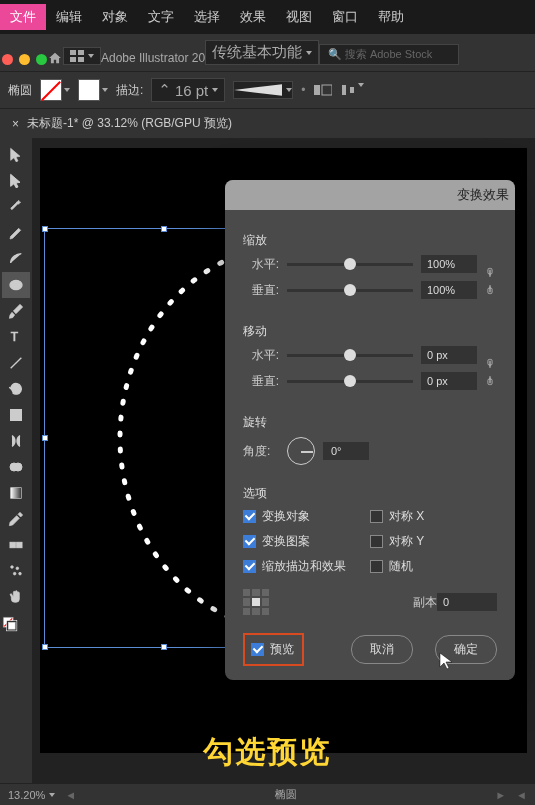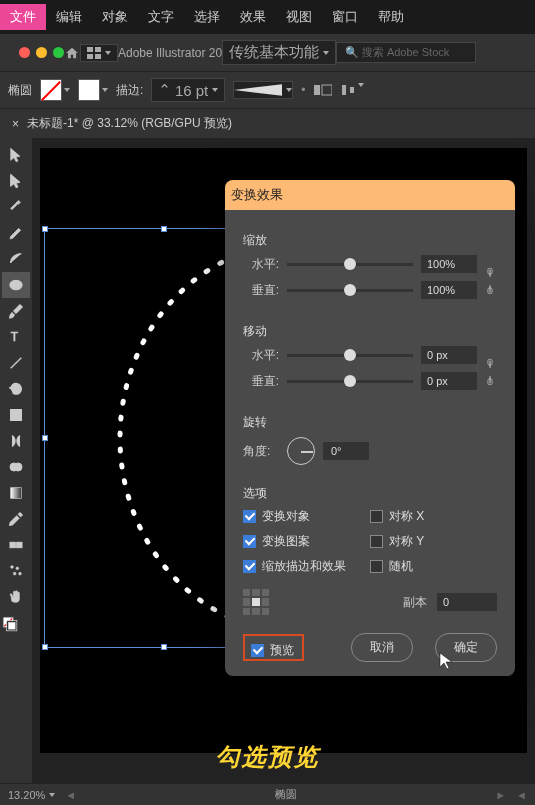--- a/index.html
+++ b/index.html
@@ -2,21 +2,21 @@
 <html><head>
 <meta charset="utf-8">
 <style>
   * { box-sizing: border-box; margin: 0; padding: 0; font-family: "Microsoft YaHei", Arial, sans-serif; }
   body { background: #262626; width: 535px; height: 805px; overflow: hidden; position: relative; color: #ccc; font-size: 12px; }
   
   .menubar { display: flex; background: #1a1a1a; padding: 4px 0; }
   .menubar .item { padding: 4px 10px; color: #ccc; font-size: 13px; cursor: default; }
   .menubar .item.red { background: #ec4899; color: white; }
 
-  .winrow { display: flex; align-items: center; background: #333; padding: 6px 19px; }
+  .winrow { display: flex; align-items: flex-end; background: #333; padding: 6px 2px; }
   .tl { display:flex; gap:6px; }
   .tl span { width:11px; height:11px; border-radius:50%; display:block; }
   .tl .r{background:#ff5f57}.tl .y{background:#febc2e}.tl .g{background:#28c840}
   .home-ico { width:16px; height:14px; fill:#aaa; }
   .dropdown { background: #222; border:1px solid #444; padding:2px 6px; font-size:15px; color:#aaa; display:flex; align-items:center; gap:4px;}
   .arrow-down{border-left:3px solid transparent;border-right:3px solid transparent;border-top:4px solid #aaa;}
   .search { background:#222; border:1px solid #444; padding:2px 8px; color:#666; font-size:11px; flex:1; max-width:140px;}
 
   .ctrlbar { display:flex; align-items:center; background:#333; padding:6px 8px; gap:8px; border-top:1px solid #222; }
   .swatch { width:22px; height:22px; border:1px solid #555; position:relative;}
@@ -38,48 +38,48 @@
   .canvas{flex:1;background:#222;position:relative;overflow:hidden;}
   .artwork{position:absolute;background:black;top:0;left:0;right:0;bottom:40px;margin:10px 8px 0 8px;}
   .bbox{position:absolute;top:80px;left:4px;width:240px;height:420px;border:1px solid #5a8dd6;}
   .bbox .h{width:6px;height:6px;background:white;border:1px solid #5a8dd6;position:absolute;}
   .bbox .h.tl{top:-3px;left:-3px}.bbox .h.tm{top:-3px;left:calc(50% - 3px)}.bbox .h.tr{top:-3px;right:-3px}
   .bbox .h.ml{top:calc(50% - 3px);left:-3px}.bbox .h.mr{top:calc(50% - 3px);right:-3px}
   .bbox .h.bl{bottom:-3px;left:-3px}.bbox .h.bm{bottom:-3px;left:calc(50% - 3px)}.bbox .h.br{bottom:-3px;right:-3px}
   .circle{position:absolute;top:90px;left:70px;width:320px;height:400px;}
 
   .dialog{position:absolute;top:180px;right:20px;width:290px;background:#4a4a4a;border-radius:8px;box-shadow:0 10px 40px rgba(0,0,0,0.5);}
-  .dialog .titlebar{background:#fdba74;border-radius:8px 8px 0 0;text-align:left;padding:6px;color:#222;font-size:13px;font-weight:500;}
+  .dialog .titlebar{background:#a3a3a3;border-radius:8px 8px 0 0;text-align:right;padding:6px;color:#222;font-size:13px;font-weight:500;}
   .dialog .body{padding:14px 18px;}
   .sect{font-size:12px;color:#ddd;margin:8px 0 6px 0;}
   .row{display:flex;align-items:center;gap:8px;margin-bottom:8px;}
   .row .rlbl{width:36px;font-size:12px;color:#ccc;text-align:right;}
   .slider{flex:1;height:3px;background:#333;position:relative;}
   .slider .knob{width:12px;height:12px;border-radius:50%;background:#ddd;position:absolute;top:-5px;transform:translateX(-50%);}
   .valbox{width:56px;background:#333;border:none;color:#ddd;padding:3px 6px;font-size:11px;text-align:left;}
   .linkicon{width:14px;height:28px;stroke:#ccc;fill:none;}
   .anglewrap{display:flex;align-items:center;gap:8px;}
   .angle{width:28px;height:28px;border:1.5px solid #ccc;border-radius:50%;position:relative;}
   .angle::after{content:"";position:absolute;top:50%;left:50%;width:12px;height:1.5px;background:#ccc;}
   .val{background:#333;color:#ddd;padding:3px 8px;font-size:11px;min-width:46px;}
   .optgrid{display:grid;grid-template-columns:1fr 1fr;row-gap:8px;margin-top:6px;}
   .chk{display:flex;align-items:center;gap:6px;font-size:12px;color:#ddd;}
   .chk .box{width:13px;height:13px;border:1px solid #888;background:#333;display:flex;align-items:center;justify-content:center;}
   .chk .box.c{background:#3b7dd8;border-color:#3b7dd8;}
   .chk .box.c::after{content:"";width:4px;height:7px;border:solid white;border-width:0 2px 2px 0;transform:rotate(45deg) translate(-1px,-1px);}
-  .copies{display:flex;align-items:center;gap:10px;margin-top:14px;}
+  .copies{display:flex;align-items:center;margin-top:14px;}
   .anchor{width:26px;height:26px;display:grid;grid-template-columns:repeat(3,1fr);grid-template-rows:repeat(3,1fr);gap:2px;}
   .anchor span{background:#666;}
   .anchor span.c{background:#ddd;}
   .btns{display:flex;justify-content:space-between;align-items:center;margin-top:18px;}
-  .preview-hl{border:2px solid #d84a1f;padding:6px 8px 0 6px;}
+  .preview-hl{border:2px solid #d84a1f;padding:6px 8px 6px 6px;}
   .btn{padding:5px 18px;border:1px solid #888;border-radius:14px;font-size:12px;color:#ddd;background:transparent;cursor:pointer;}
   
   .cursor{position:absolute;top:652px;right:82px;width:14px;height:18px;}
-  .caption{position:absolute;bottom:32px;width:100%;text-align:center;font-size:24px;font-weight:bold;font-style:italic;color:#ffd633;letter-spacing:2px;}
+  .caption{position:absolute;bottom:32px;width:100%;text-align:center;font-size:30px;font-weight:bold;color:#ffd633;letter-spacing:2px;}
   .statusbar{position:absolute;bottom:0;left:0;right:0;height:22px;background:#333;border-top:1px solid #222;display:flex;align-items:center;padding:0 8px;gap:10px;font-size:11px;color:#aaa;}
   .statusbar .zoom{display:flex;align-items:center;gap:4px;}
   .statusbar .mid{margin-left:auto;margin-right:auto;}
 </style>
 </head>
 <body>
 
 <div class="menubar">
   <div class="item red">文件</div>
   <div class="item">编辑</div>

